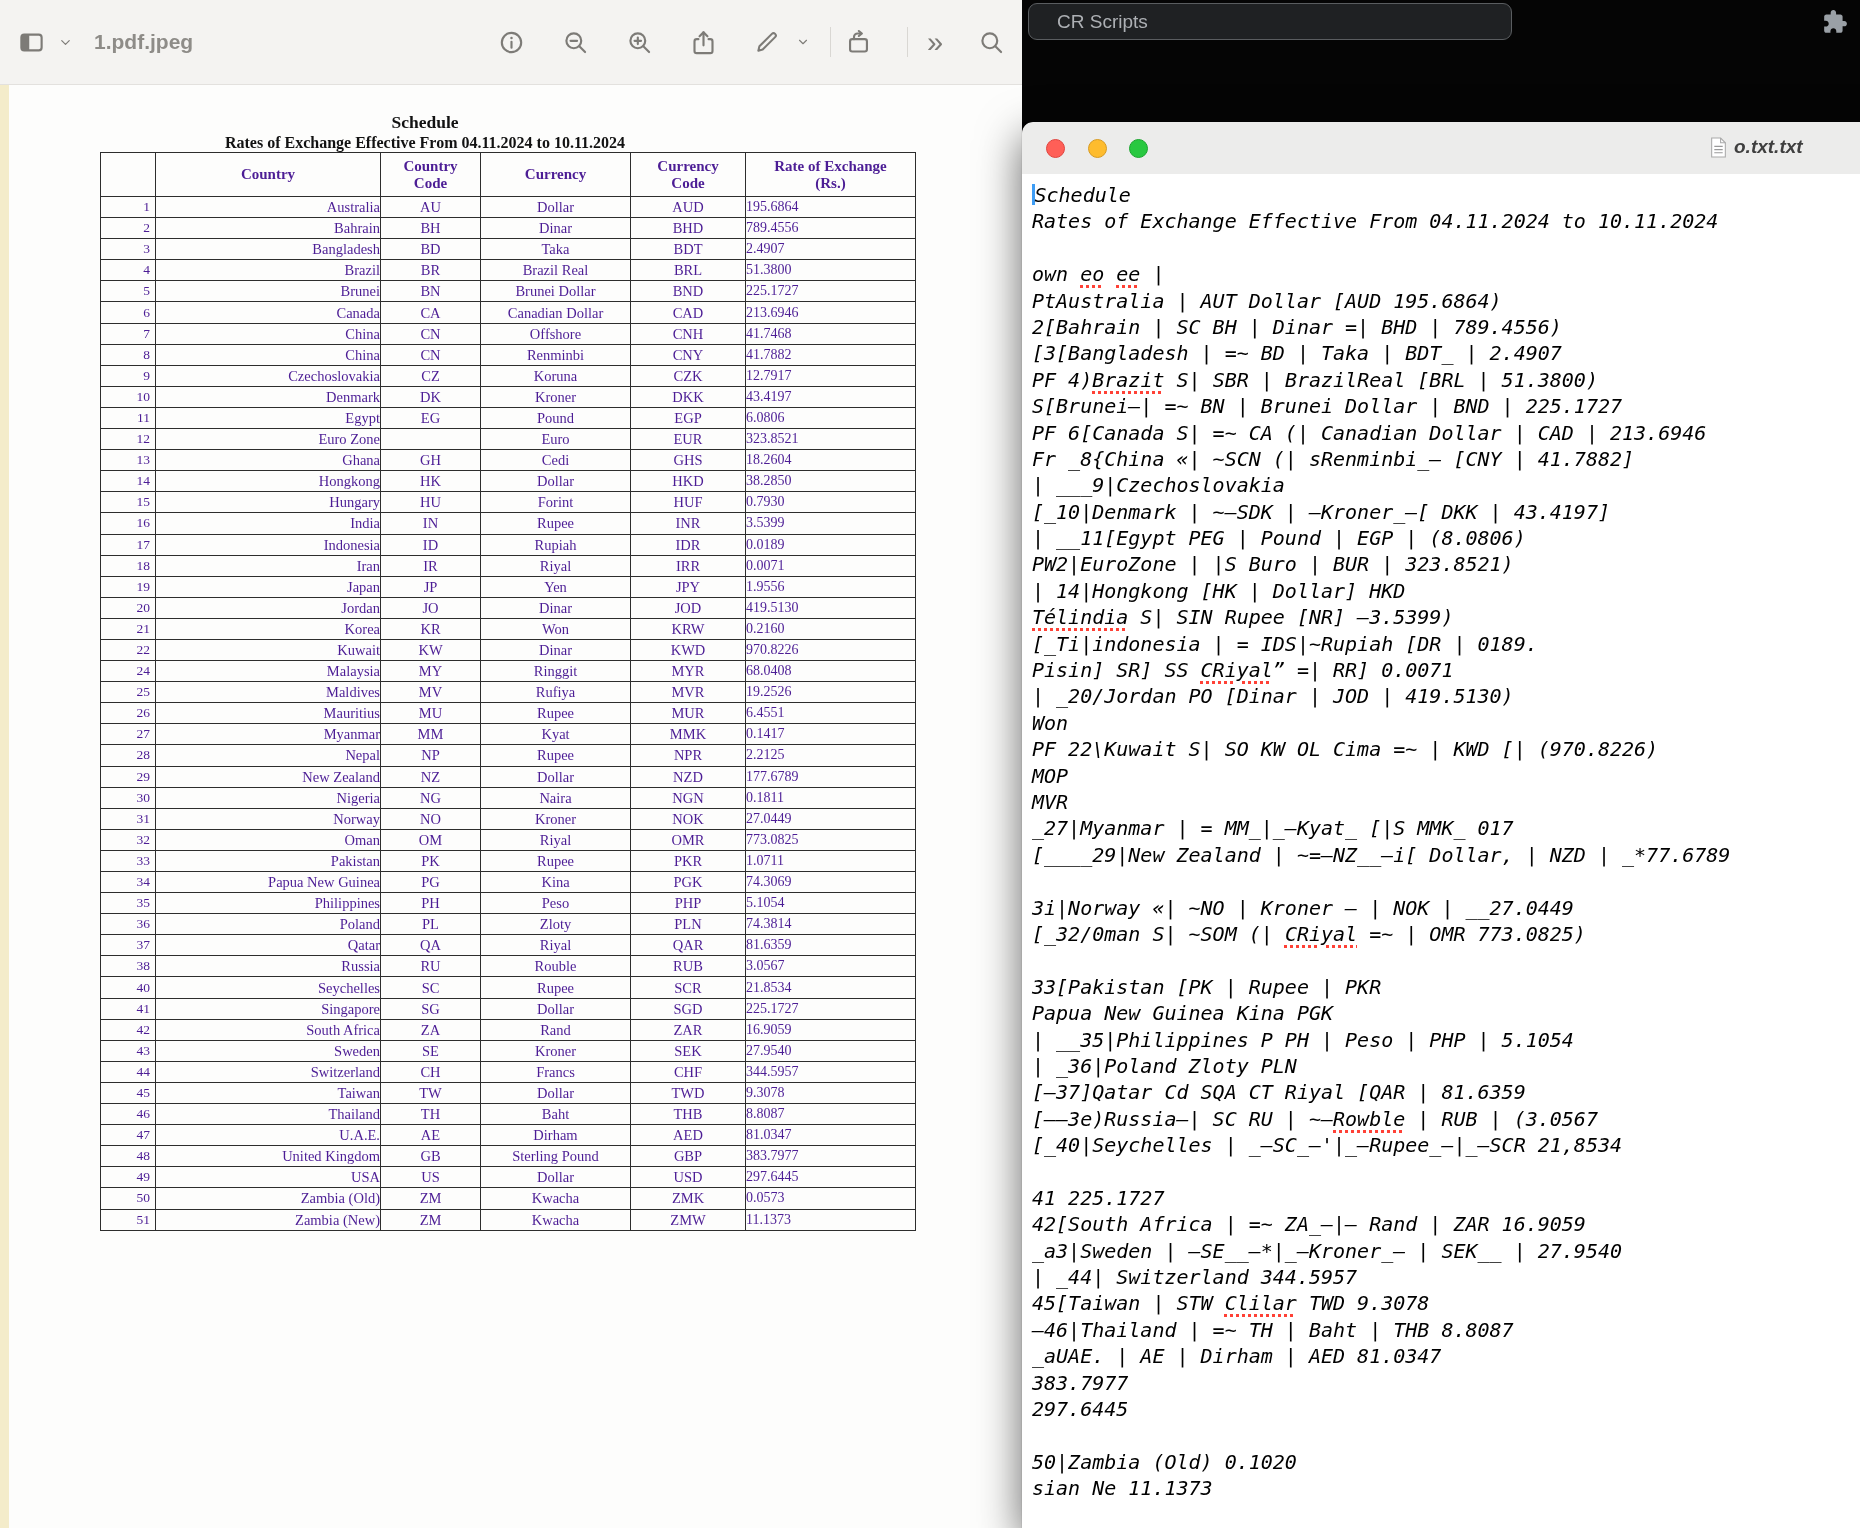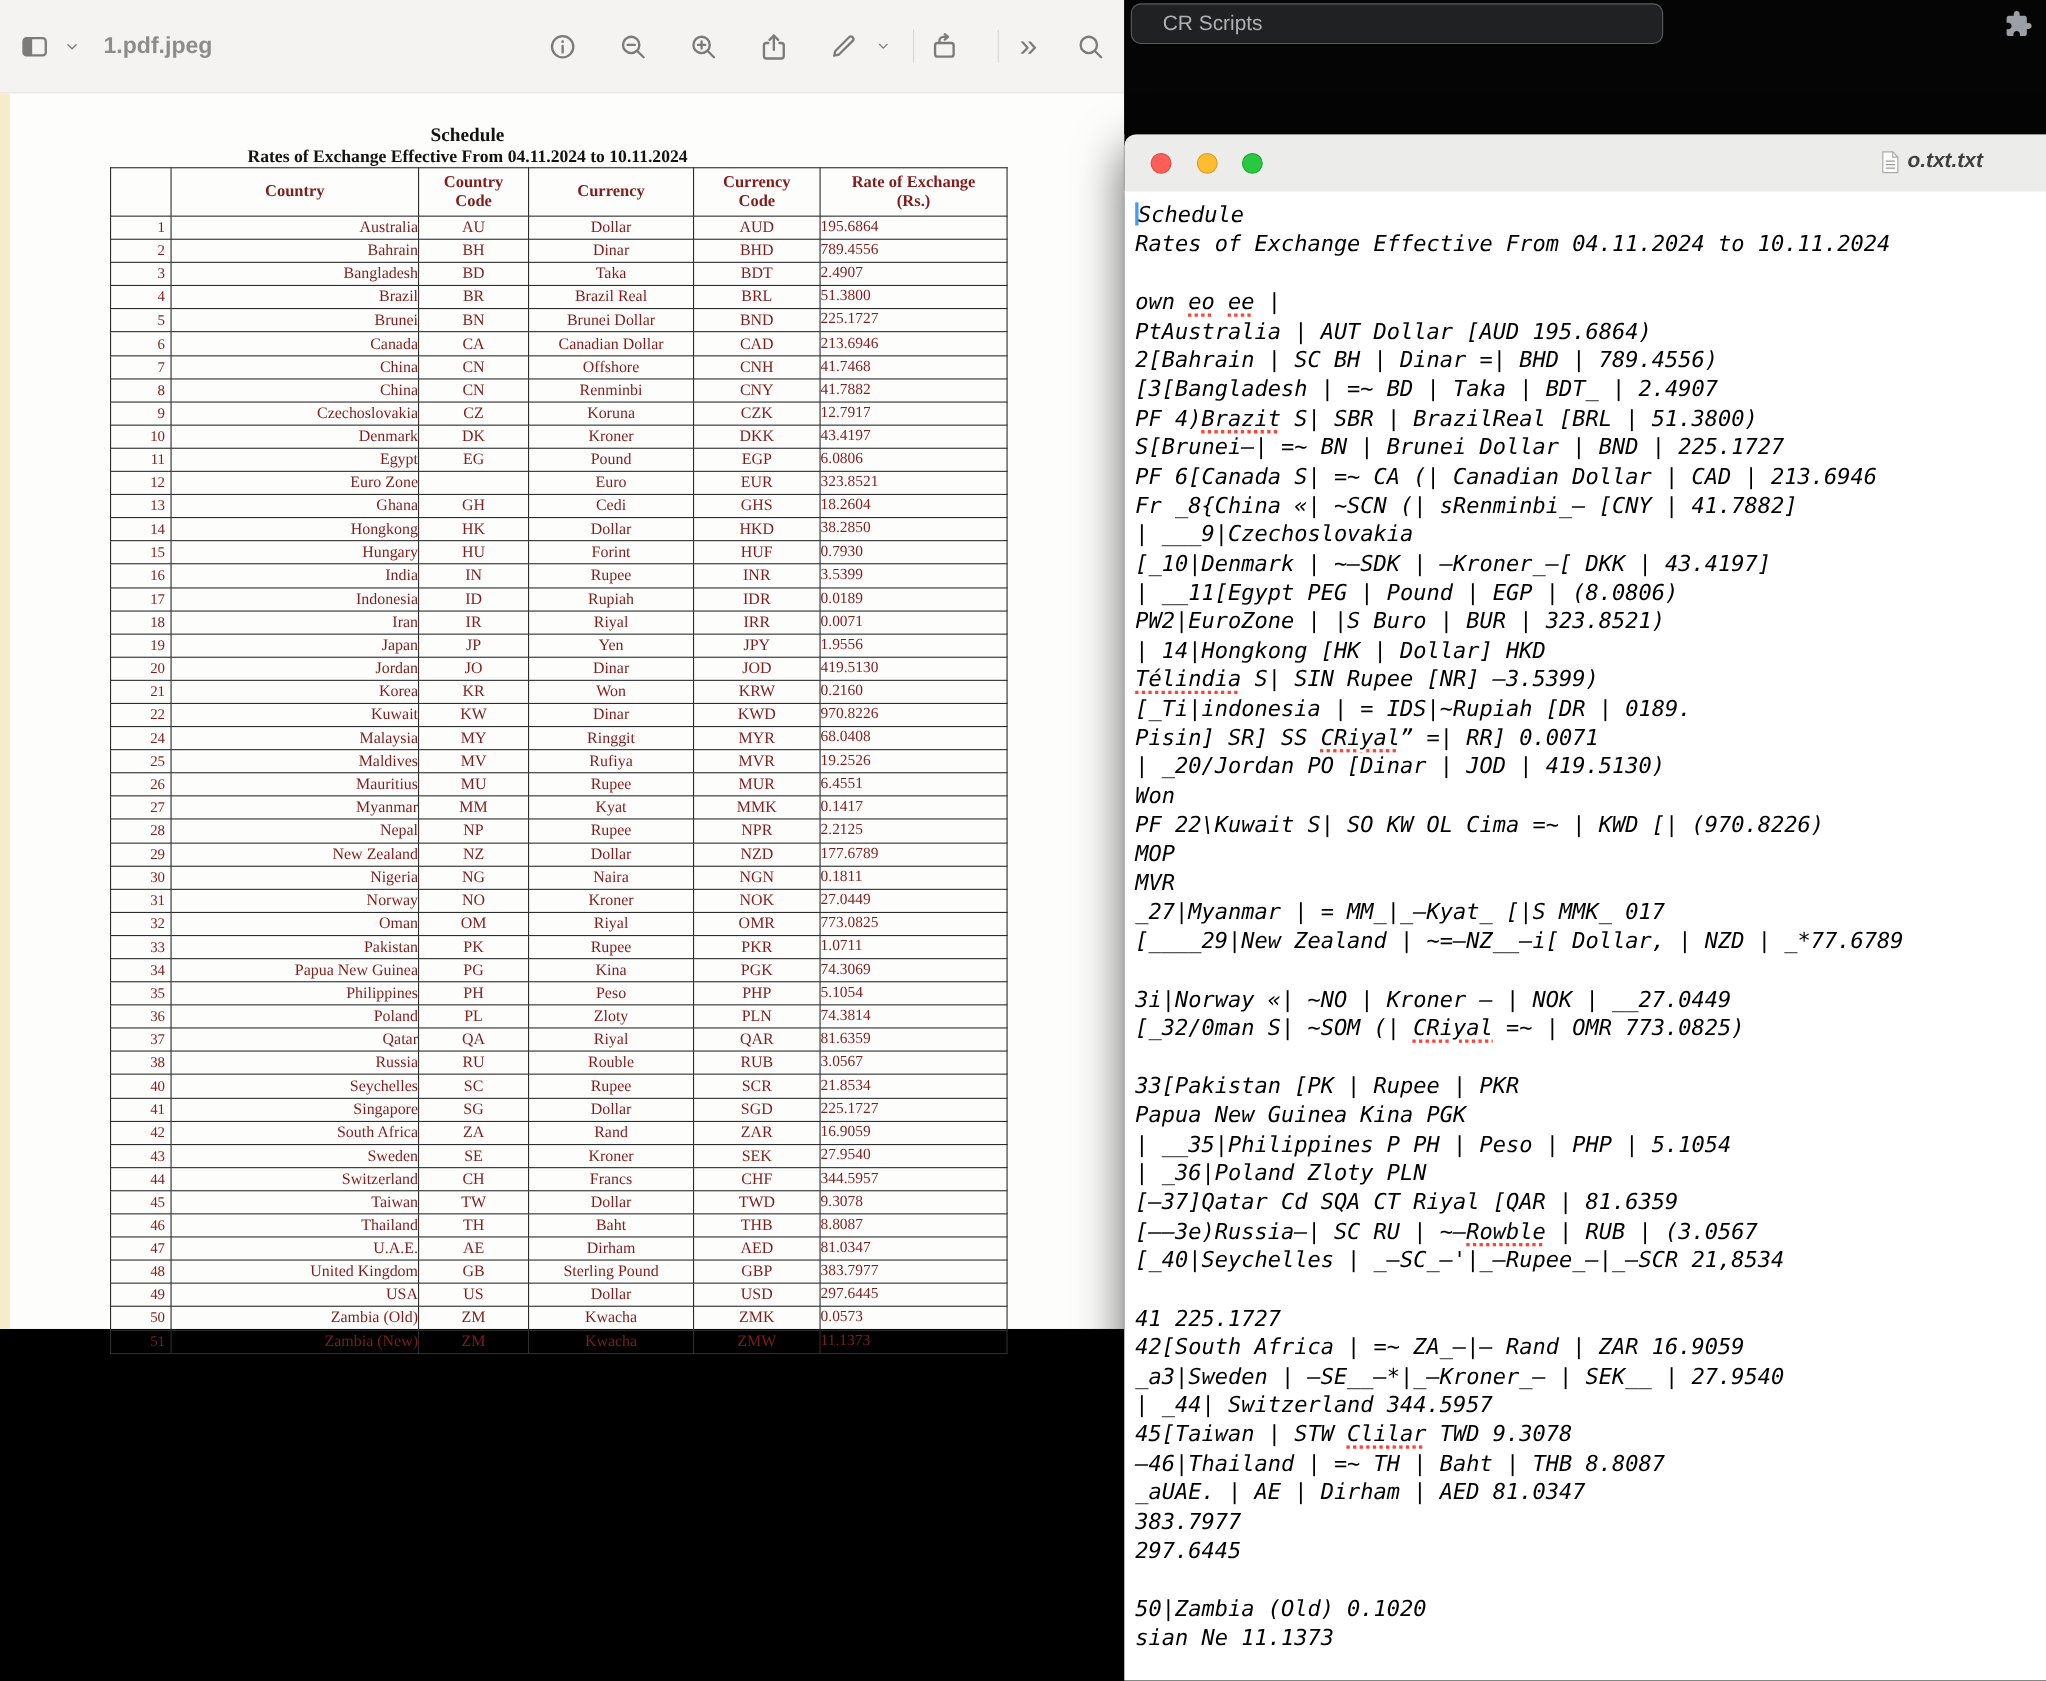--- a/index.html
+++ b/index.html
@@ -1,39 +1,39 @@
 <!DOCTYPE html>
 <html><head>
 <meta charset="utf-8">
 <style>
   html,body{margin:0;padding:0;}
   body{width:1860px;height:1528px;position:relative;background:#000;overflow:hidden;
        font-family:"Liberation Sans",sans-serif;-webkit-font-smoothing:antialiased;}
 
   
-  .preview-window{position:absolute;left:0;top:0;width:1022px;height:1208px;background:#fdfdfc;}
+  .preview-window{position:absolute;left:0;top:0;width:1022px;height:1528px;background:#fdfdfc;}
   .preview-toolbar{position:absolute;left:0;top:0;width:100%;height:85px;background:#f4f3f1;
        border-bottom:1px solid #e3e1de;display:flex;align-items:center;padding:0 14px;box-sizing:border-box;}
   .tb-icon{display:flex;align-items:center;justify-content:center;width:34px;height:34px;flex:0 0 auto;cursor:default;}
   .tb-icon svg{stroke:#7d7b77;fill:none;stroke-width:1.9;stroke-linecap:round;stroke-linejoin:round;}
   .window-title{color:#8e8c88;font-size:21px;font-weight:600;margin-left:12px;white-space:nowrap;}
   .tb-spacer{flex:1 1 auto;}
   .tb-divider{width:1px;height:30px;background:#d9d7d3;margin:0 10px;flex:0 0 auto;}
   .more-glyph{font-size:29px;color:#7d7b77;line-height:30px;padding:0 4px;}
   .mr-lg{margin-right:30px;} .mr-md{margin-right:22px;} .mr-sm{margin-right:2px;}
 
   
   .doc-area{position:absolute;left:0;top:85px;right:0;bottom:0;background:#fdfdfc;}
   .page-edge{position:absolute;left:0;top:0;width:9px;height:100%;background:#f4ecca;}
   .doc-heading{position:absolute;top:26px;left:60px;width:730px;text-align:center;
        font-family:"Liberation Serif",serif;color:#121212;}
   .doc-title{font-size:17.5px;font-weight:700;line-height:22px;}
   .doc-subtitle{font-size:16px;font-weight:700;line-height:20px;}
   .exchange-table{position:absolute;top:67px;left:100px;width:815px;border-collapse:collapse;
-       table-layout:fixed;font-family:"Liberation Serif",serif;color:#7f1d1d;border:1.5px solid #1f1f1f;}
+       table-layout:fixed;font-family:"Liberation Serif",serif;color:#4c1d95;border:1.5px solid #1f1f1f;}
   .exchange-table th,.exchange-table td{border:1px solid #2d2d2d;overflow:hidden;white-space:nowrap;padding:0;}
   .exchange-table th{height:43px;font-size:15px;font-weight:700;text-align:center;line-height:17px;}
   .exchange-table td{height:20.1px;font-size:14.5px;line-height:20px;vertical-align:middle;}
   .exchange-table td.c0{text-align:right;padding-right:5px;font-size:13.5px;}
   .exchange-table td.c1{text-align:right;padding-left:5px;}
   .exchange-table td.c2,.exchange-table td.c3,.exchange-table td.c4{text-align:center;}
   .exchange-table td.c5{padding-right:9px;font-size:14px;}
 
   
   .browser-bar{position:absolute;left:1022px;top:0;width:838px;height:122px;background:#050505;}

